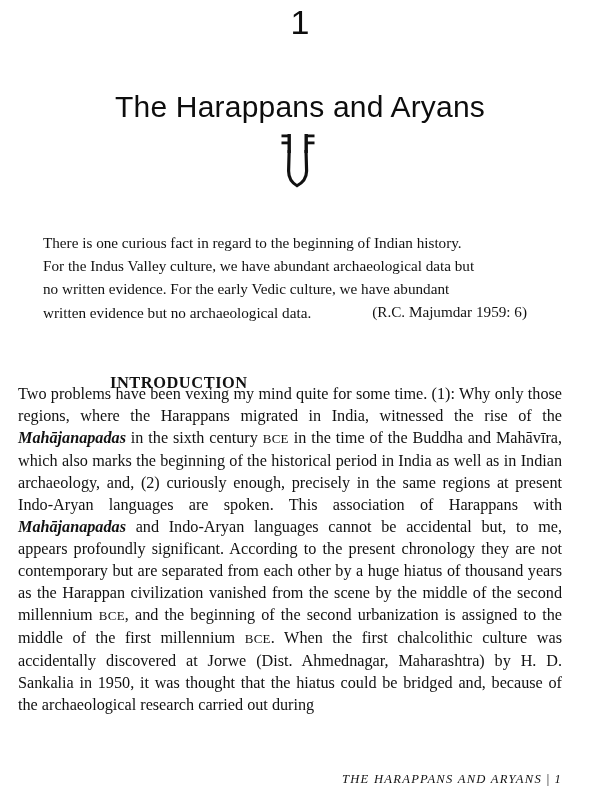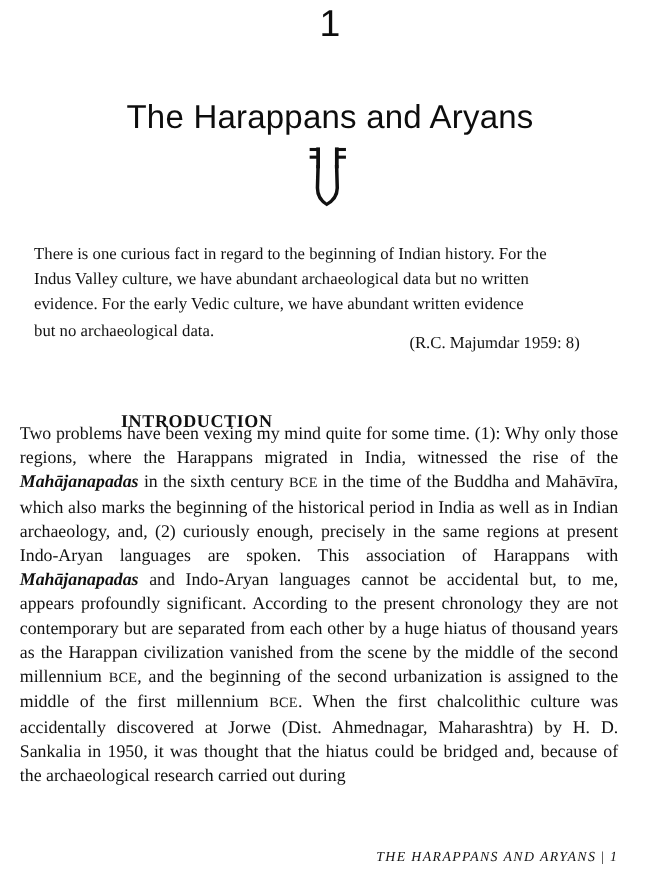--- a/index.html
+++ b/index.html
@@ -75,21 +75,21 @@
     top: 219px;
     left: 31px;
     width: 466px;
     font-size: 15.2px;
     line-height: 23.2px;
     text-align: justify;
     text-justify: inter-word;
     color: #111111;
   }
   .epigraph p {
-    margin: 0;
+    margin: 12px;
     text-align: justify;
   }
   .epigraph p:last-of-type {
     text-align: left;
   }
   .epigraph-attribution {
     position: absolute;
     top: 300px;
     left: 31px;
     width: 496px;
@@ -180,21 +180,21 @@
         <path d="M10.6 20 L10.0 41 Q10.0 52 20.0 57.5 Q31.0 52 31.2 41 L30.6 20 L27.4 20 L28.0 41
                  Q27.9 49.5 20.0 54.0 Q13.2 49.5 13.2 41 L13.8 20 Z"></path>
       </g>
     </svg>
   </div>
 
   <div class="epigraph">
     <p>There is one curious fact in regard to the beginning of Indian history. For the Indus Valley culture, we have abundant archaeological data but no written evidence. For the early Vedic culture, we have abundant written evidence but no archaeological data.</p>
   </div>
 
-  <div class="epigraph-attribution">(R.C. Majumdar 1959: 8)</div>
+  <div class="epigraph-attribution">(R.C. Majumdar 1959: 6)</div>
 
   <h2 class="section-heading">INTRODUCTION</h2>
 
   <div class="body-text">
     <p>Two problems have been vexing my mind quite for some time. (1): Why only those regions, where the Harappans migrated in India, witnessed the rise of the <em>Mahājanapadas</em> in the sixth century <span class="sc">BCE</span> in the time of the Buddha and Mahāvīra, which also marks the beginning of the historical period in India as well as in Indian archaeology, and, (2) curiously enough, precisely in the same regions at present Indo-Aryan languages are spoken. This association of Harappans with <em>Mahājanapadas</em> and Indo-Aryan languages cannot be accidental but, to me, appears profoundly significant. According to the present chronology they are not contemporary but are separated from each other by a huge hiatus of thousand years as the Harappan civilization vanished from the scene by the middle of the second millennium <span class="sc">BCE</span>, and the beginning of the second urbanization is assigned to the middle of the first millennium <span class="sc">BCE</span>. When the first chalcolithic culture was accidentally discovered at Jorwe (Dist. Ahmednagar, Maharashtra) by H. D. Sankalia in 1950, it was thought that the hiatus could be bridged and, because of the archaeological research carried out during</p>
   </div>
 
   <div class="footer">
     <span>THE HARAPPANS AND ARYANS</span><span class="rule">|</span><span>1</span>
   </div>

